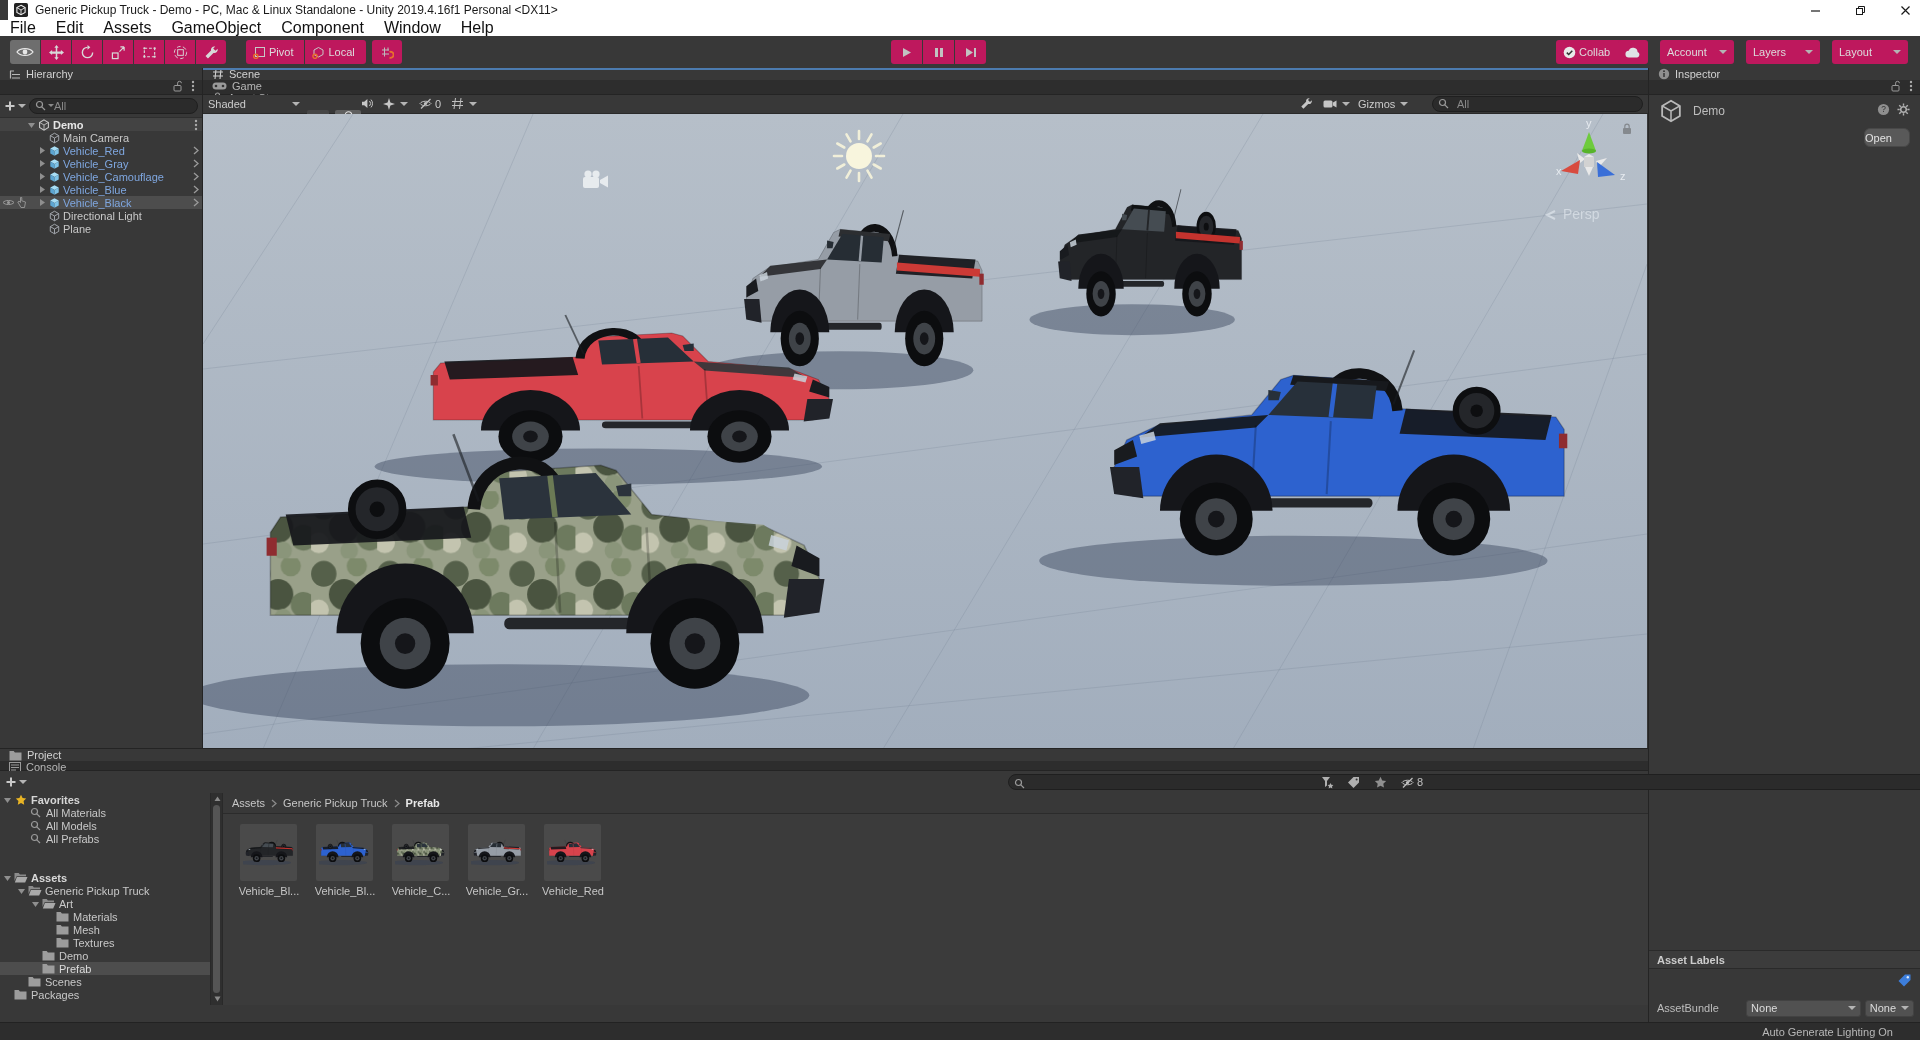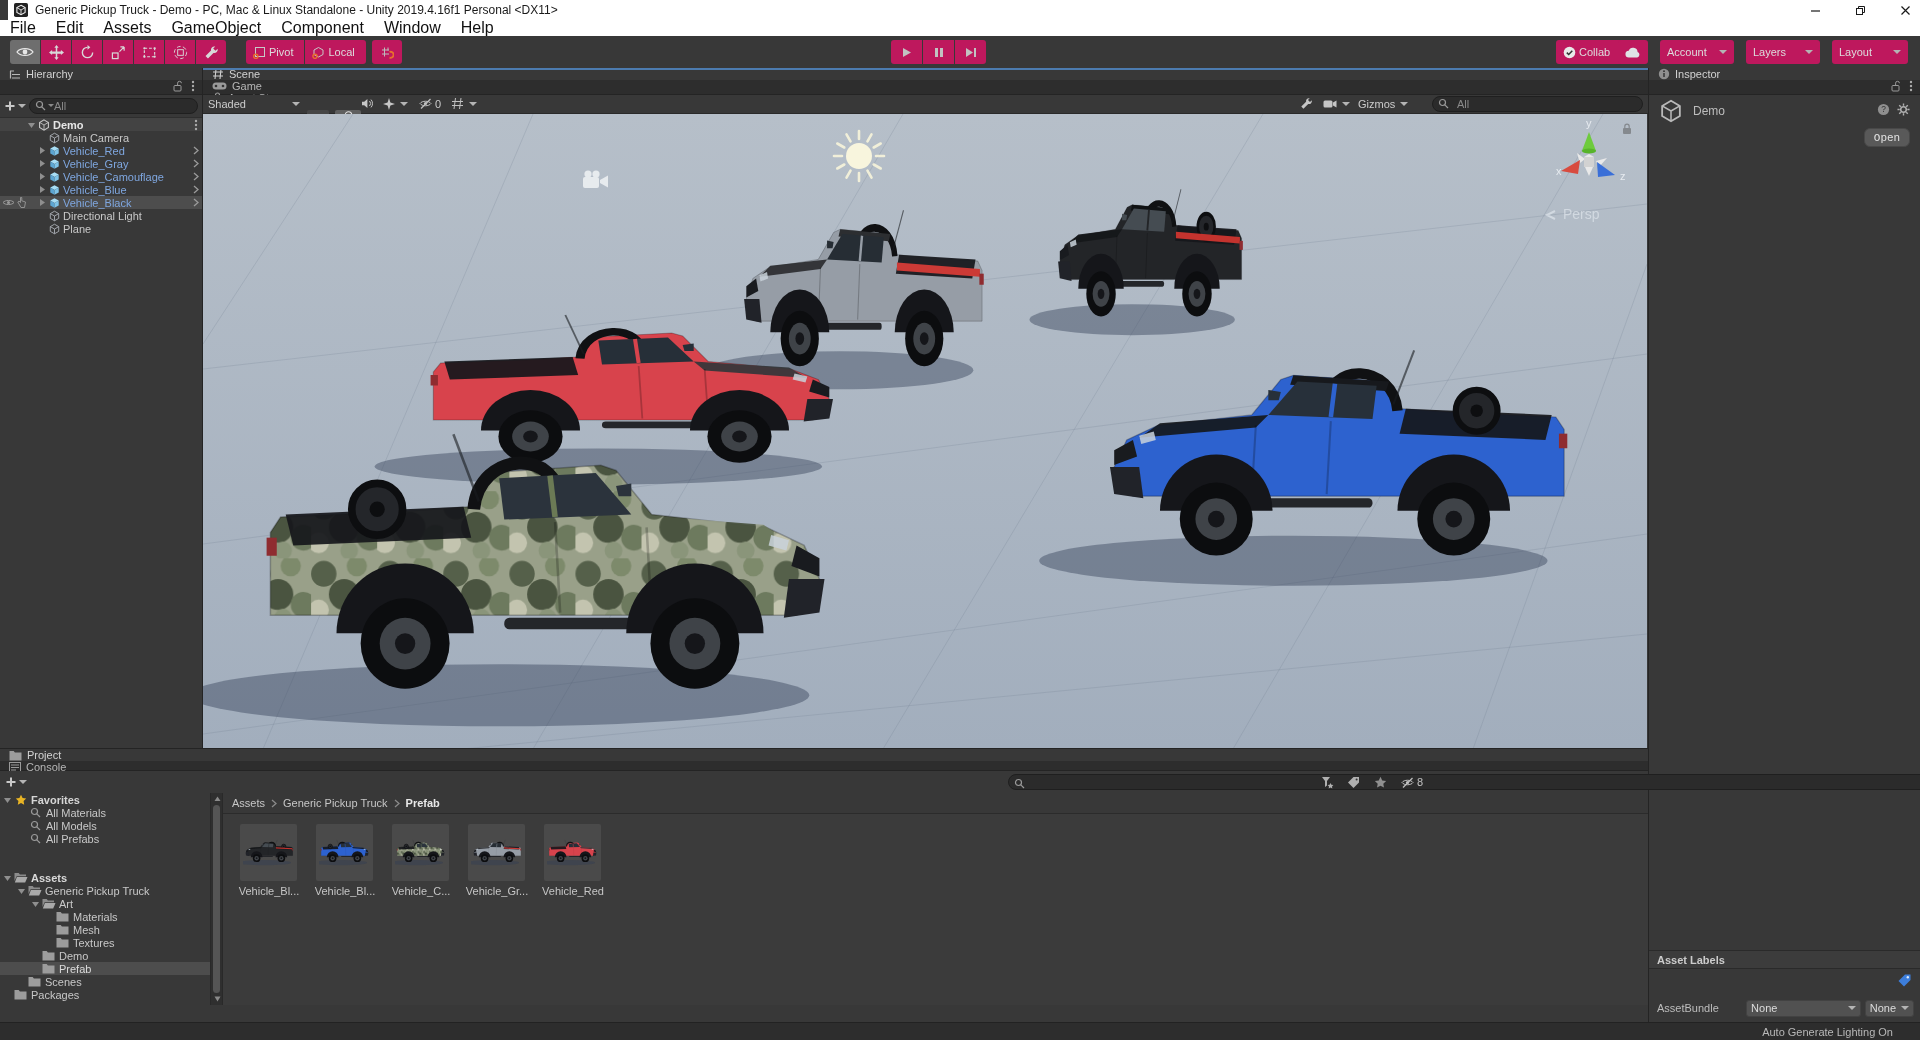--- a/index.html
+++ b/index.html
@@ -52,21 +52,21 @@
   
   .center{position:absolute;left:202px;top:68px;width:1446px;height:680px;background:#383838;border-left:1px solid #242424;box-sizing:border-box;}
   .c-toolbar{height:18px;background:#383838;border-bottom:1px solid #2a2a2a;position:relative;font-size:11px;color:#cccccc;}
   .ct-item{position:absolute;top:1px;height:15px;display:flex;align-items:center;}
   .ct-btn{background:#464646;border-radius:2px;padding:0 4px;height:15px;display:flex;align-items:center;margin-top:14px;}
   .viewport{position:relative;width:1444px;height:635px;overflow:hidden;background:linear-gradient(#b6bfc9,#a2aebd);}
   
   .inspector{position:absolute;left:1648px;top:68px;width:272px;height:954px;background:#383838;border-left:1px solid #242424;box-sizing:border-box;}
   .insp-head{position:absolute;left:0;top:26px;width:100%;height:34px;}
   .openbtn{position:absolute;right:10px;top:60px;width:44px;height:17px;background:#595959;border:1px solid #484848;border-radius:6px;
-    display:flex;align-items:center;justify-content:center;color:#e2e2e2;font-family:Liberation Mono, monospace;}
+    display:flex;align-items:center;color:#e2e2e2;}
   .asset-labels{position:absolute;left:0;right:0;bottom:0;height:72px;}
   .al-head{height:17px;background:#3c3c3c;border-top:1px solid #2a2a2a;border-bottom:1px solid #2a2a2a;display:flex;align-items:center;padding-left:8px;color:#cccccc;font-weight:bold;}
   .dropdown{background:#515151;border:1px solid #424242;border-radius:3px;height:15px;display:flex;align-items:center;padding:0 4px;color:#dcdcdc;}
   .dropdown .dd-l{flex:1;overflow:hidden;}
   
   .project{position:absolute;left:0;top:748px;width:1648px;height:274px;background:#383838;border-top:1px solid #242424;box-sizing:border-box;}
   .p-tabs{height:21px;}
   .p-toolbar{height:22px;background:#383838;border-bottom:1px solid #2e2e2e;position:relative;}
   .p-body{position:absolute;left:0;top:44px;right:0;bottom:17px;}
   .p-tree{position:absolute;left:0;top:0;width:210px;bottom:0;overflow:hidden;background:#383838;}

